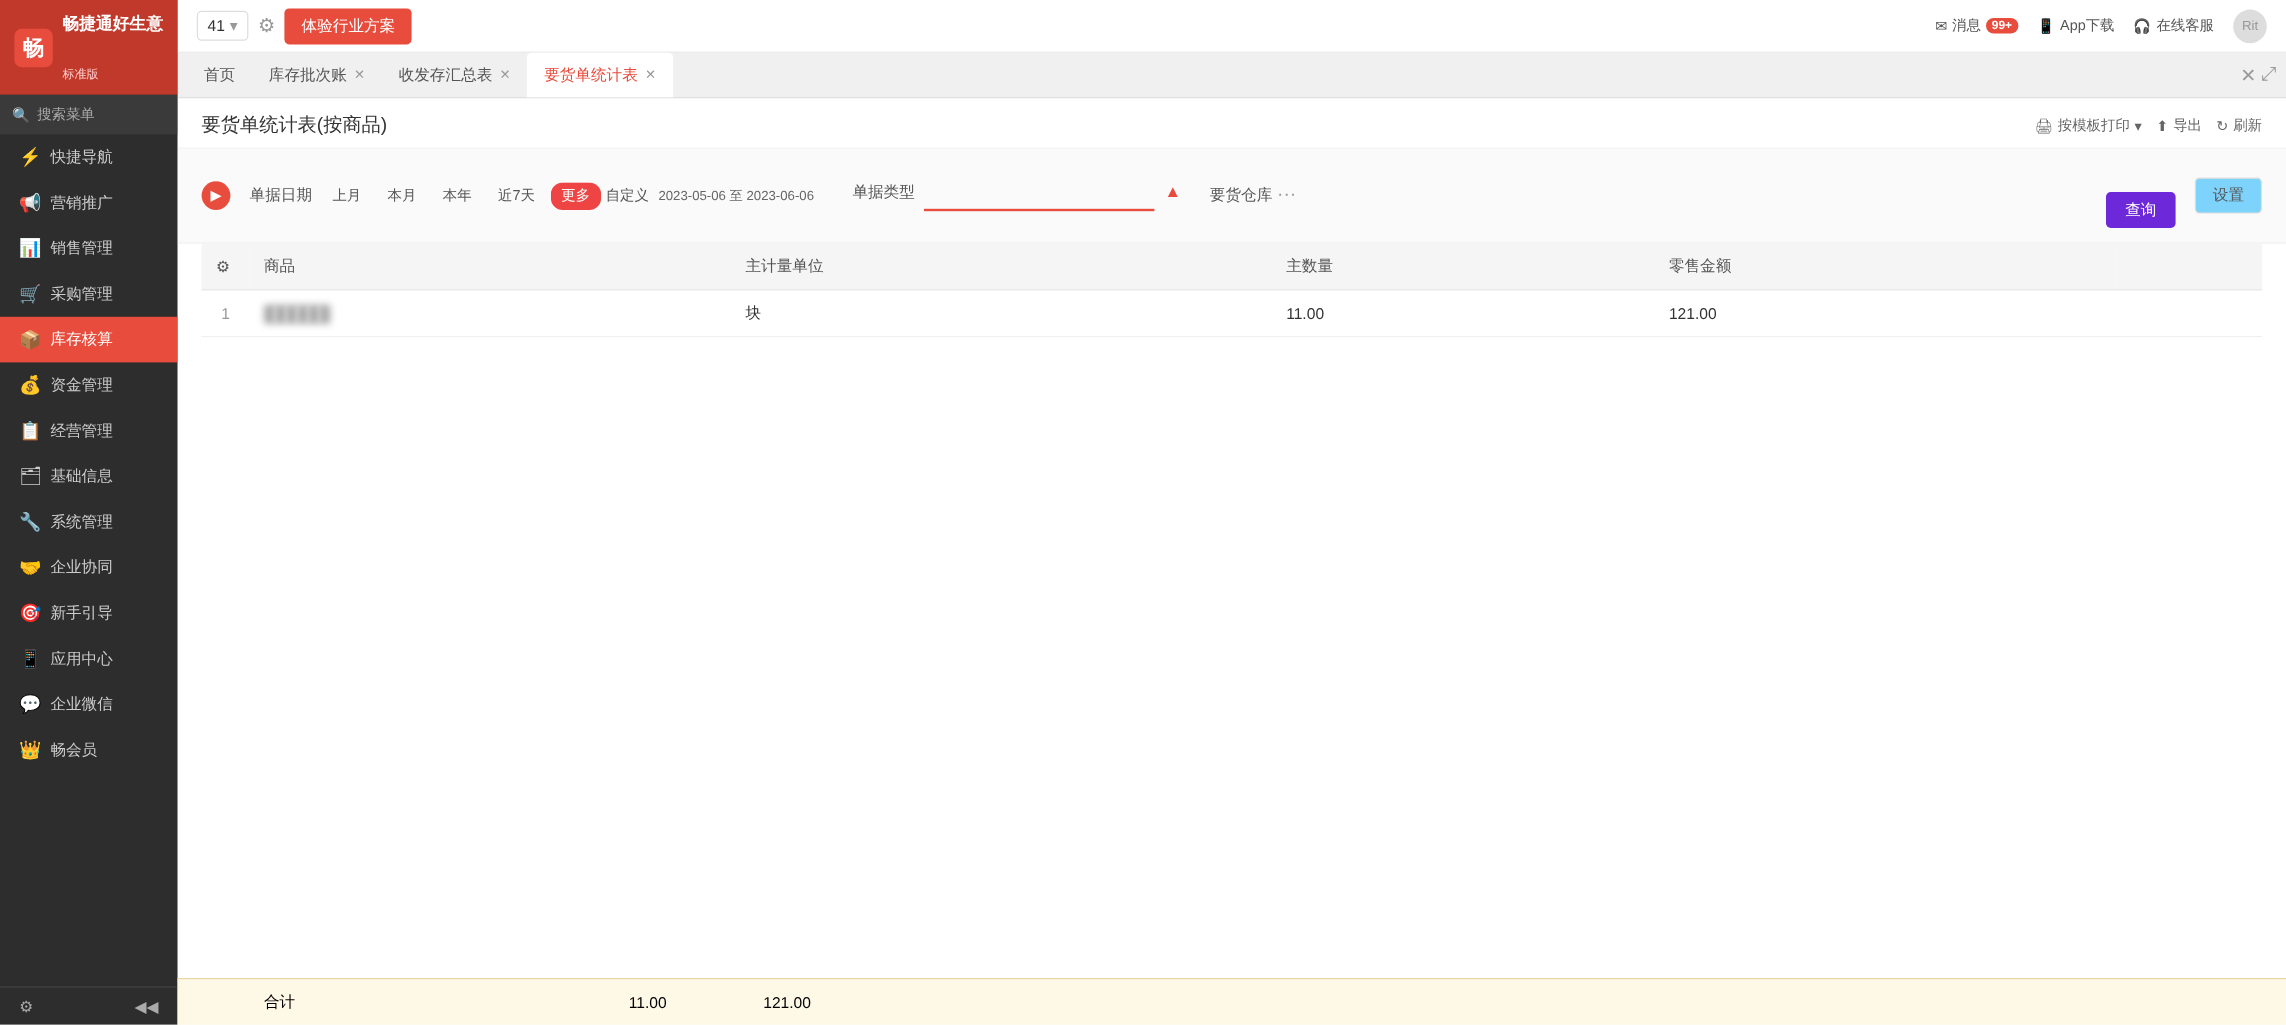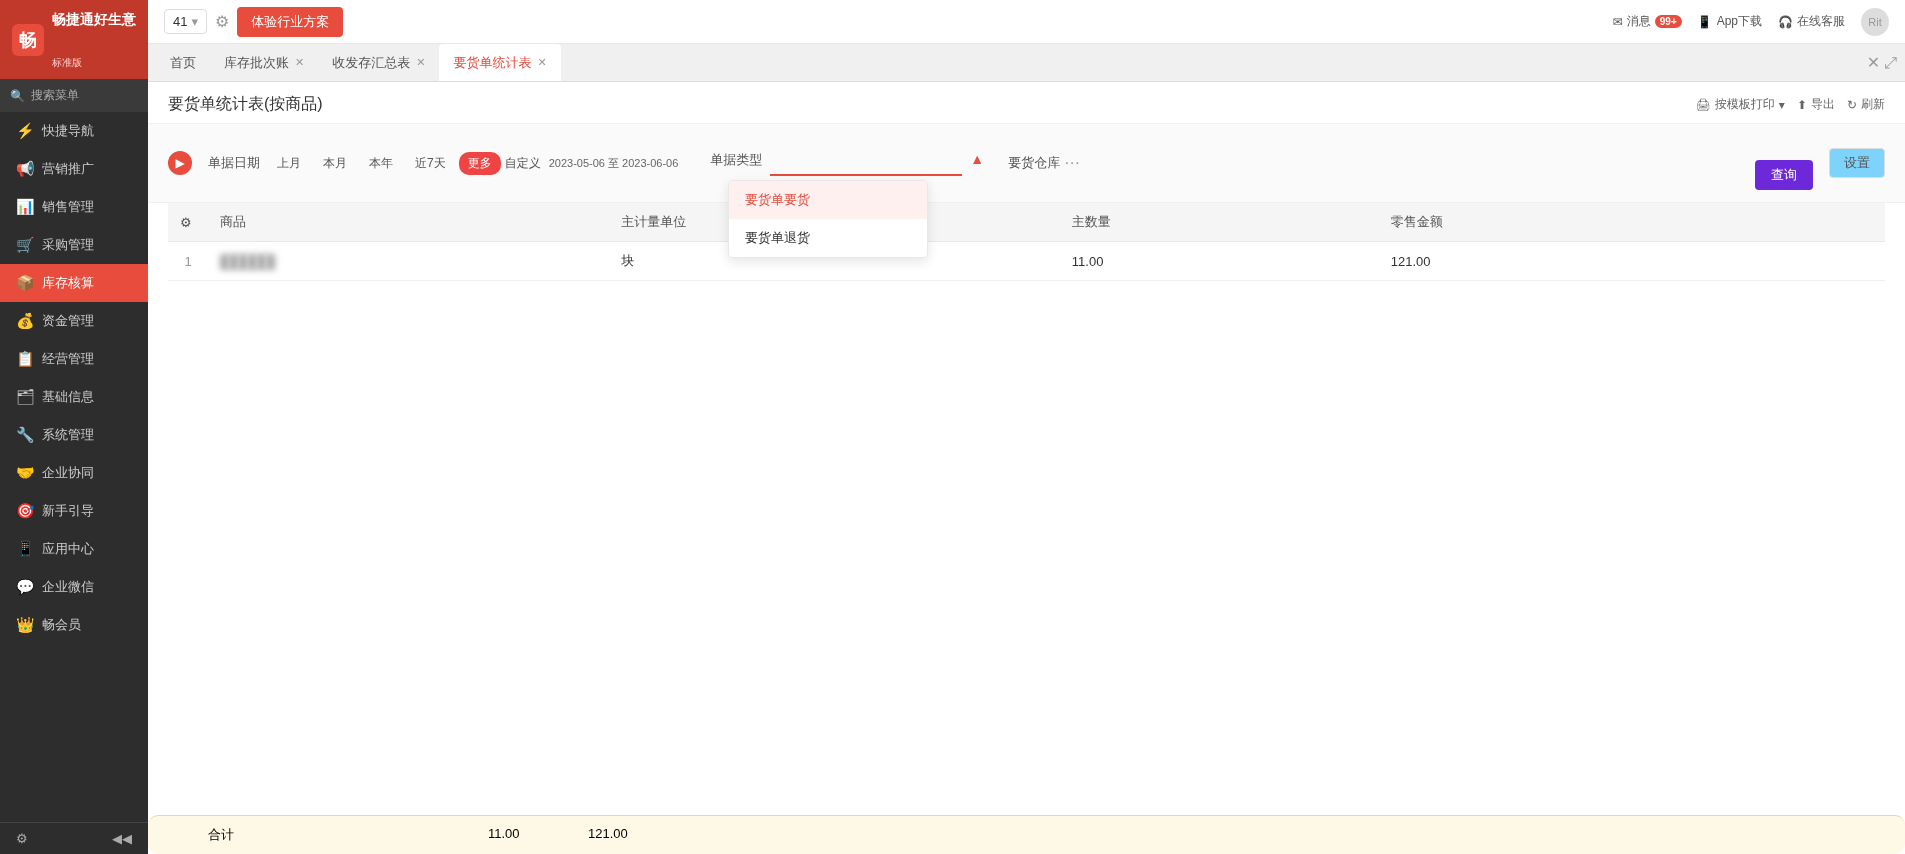--- a/index.html
+++ b/index.html
@@ -422,24 +422,20 @@
       </div>
 
       <div class="filter-warehouse-group">
         <span class="filter-label">要货仓库</span>
         <span class="filter-more-btn">···</span>
       </div>
 
       <button class="query-btn">查询</button>
       <button class="settings-row-btn">设置</button>
 
-      <div class="dropdown-overlay">
-        <div class="dropdown-item selected">要货单要货</div>
-        <div class="dropdown-item">要货单退货</div>
-      </div>
     </div>
 
     <div class="table-container">
       <table>
         <thead>
           <tr>
             <th style="width:40px;">
               <span>⚙</span>
             </th>
             <th>商品</th>
@@ -458,21 +454,21 @@
             <td>块</td>
             <td>11.00</td>
             <td>121.00</td>
             <td></td>
           </tr>
         </tbody>
       </table>
     </div>
 
     <div style="position:absolute;bottom:0;left:148px;right:0;">
-      <div style="background:#fef9e7;border-top:1px solid #e8d8a0;padding:10px 20px;display:flex;gap:0;border-radius:10px;">
+      <div style="background:#fef9e7;border-top:1px solid #e8d8a0;padding:10px 20px;display:flex;align-items:center;gap:12px;">
         <span style="width:40px;"></span>
         <span style="min-width:180px;">合计</span>
         <span style="min-width:100px;"></span>
         <span style="min-width:100px;">11.00</span>
         <span style="min-width:100px;">121.00</span>
       </div>
     </div>
 
   </div>
 </div>

